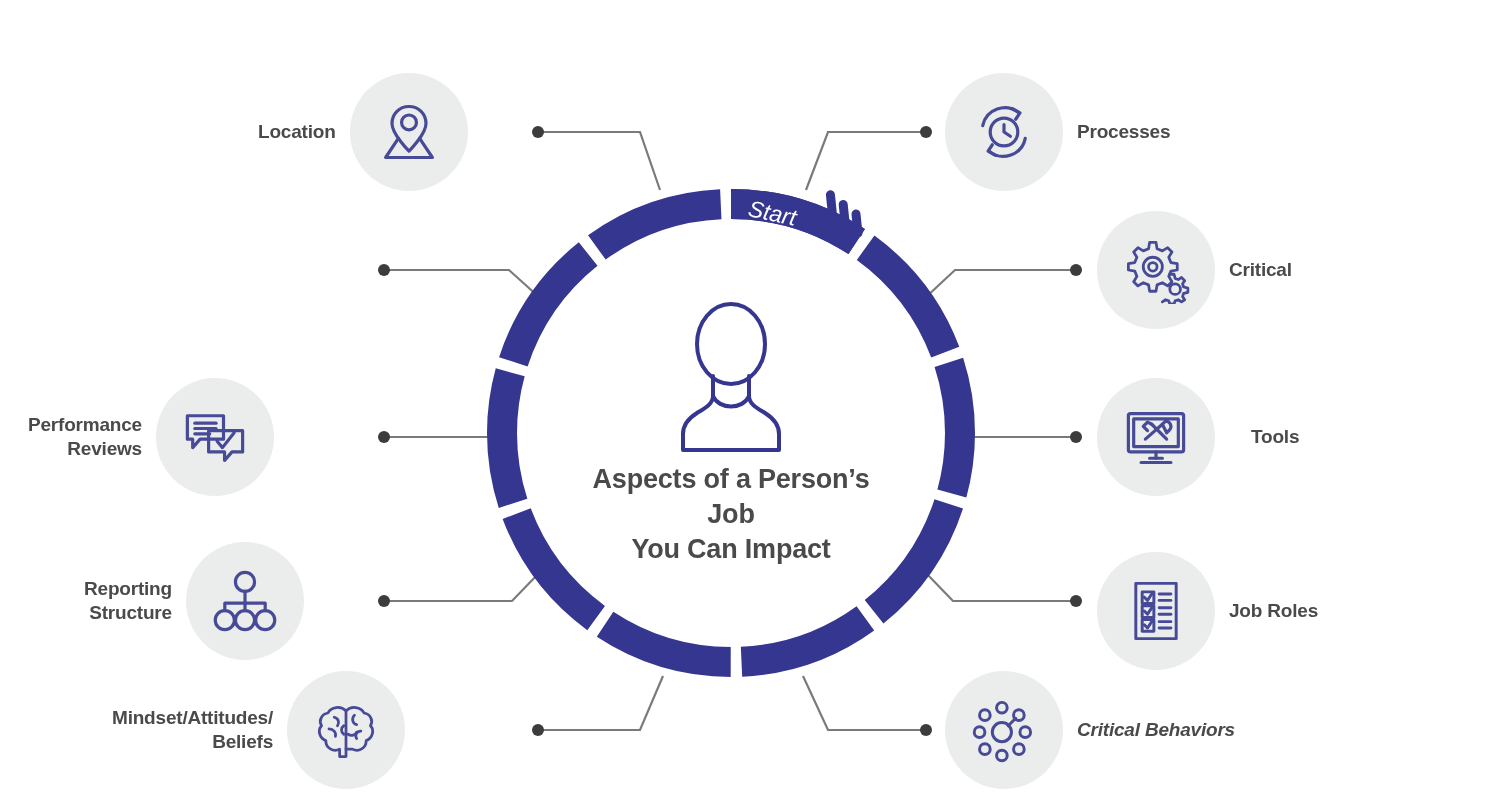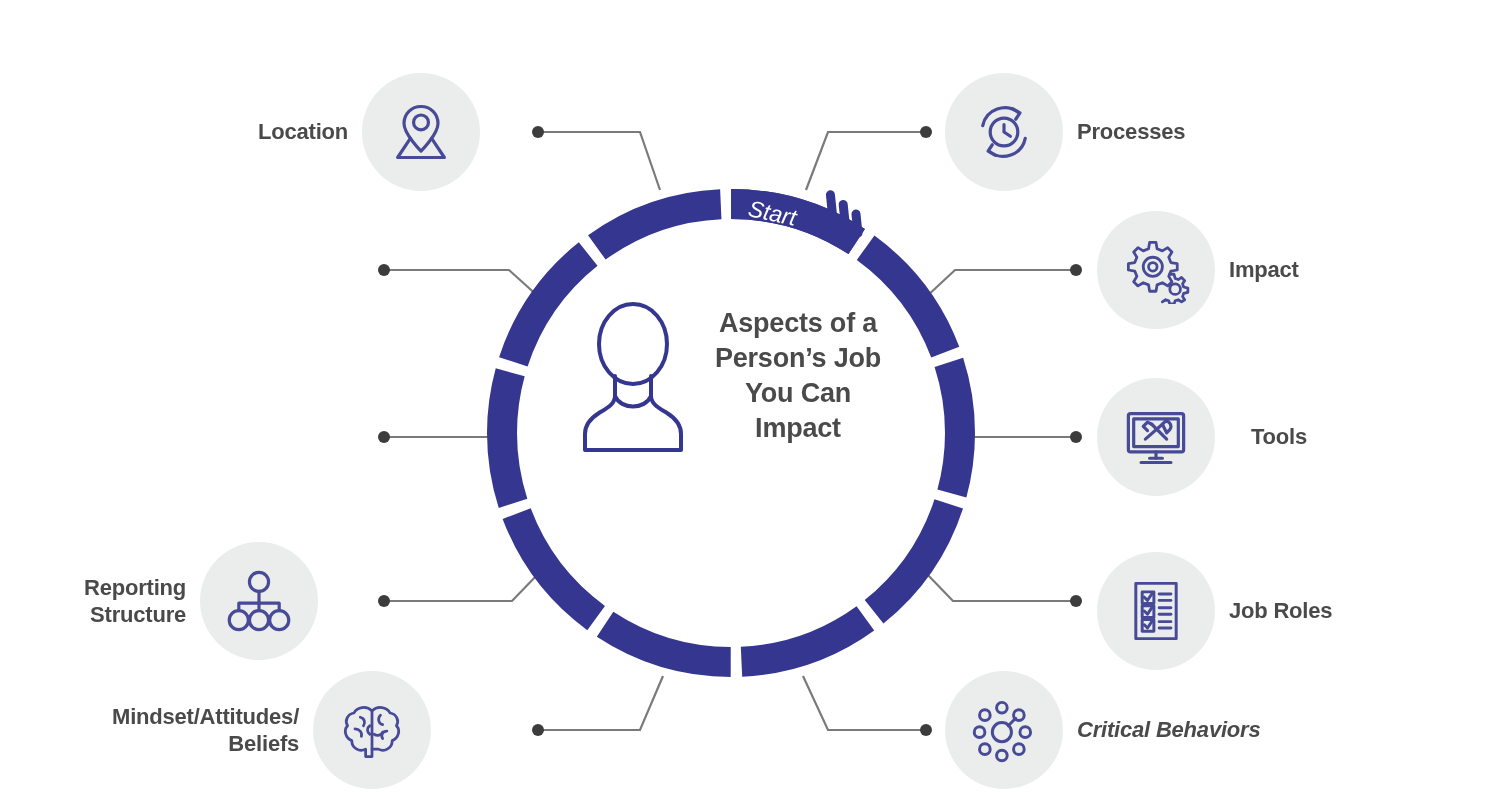--- a/index.html
+++ b/index.html
@@ -32,21 +32,21 @@
   .spoke {
     position: absolute;
     display: flex;
     align-items: center;
     gap: 14px;
   }
   .spoke.right { }
   .spoke.left  { flex-direction: row-reverse; }
 
   .spoke-label {
-    font-size: 22px;
+    font-size: 19px;
     font-weight: bold;
     color: #4a4a4a;
     line-height: 1.25;
     white-space: pre-line;
     letter-spacing: -0.2px;
   }
   .spoke.right .spoke-label { text-align: left; }
   .spoke.left  .spoke-label { text-align: right; }
 
   .icon-bubble {
@@ -65,21 +65,21 @@
     display: block;
   }
 
   
   #hub {
     position: absolute;
     left: 571px;
     top: 300px;
     width: 320px;
     display: flex;
-    flex-direction: row;
+    flex-direction: column;
     align-items: center;
     gap: 10px;
   }
   #hub-person svg {
     width: 124px;
     height: 152px;
     display: block;
   }
   #hub-title {
     font-size: 27px;
@@ -185,20 +185,34 @@
         <path d="M32 8 C23 8 16 15 16 24 C16 34 32 50 32 50
                  C32 50 48 34 48 24 C48 15 41 8 32 8 Z"></path>
         <circle cx="32" cy="23" r="7"></circle>
         <path d="M22 38 L10 56 L54 56 L42 38"></path>
       </svg>
     </div>
     <div class="spoke-label">Location</div>
   </div>
 
 
+  <div class="spoke left" style="left:28px; top:378px;">
+    <div class="icon-bubble">
+      <svg viewBox="0 0 64 64" fill="none" stroke="#474a96" stroke-width="3" stroke-linejoin="round" stroke-linecap="round">
+        <path d="M6 12 L40 12 L40 34 L18 34 L11 42 L11 34 L6 34 Z"></path>
+        <line x1="13" y1="19" x2="33" y2="19"></line>
+        <line x1="13" y1="24" x2="33" y2="24"></line>
+        <line x1="13" y1="29" x2="27" y2="29"></line>
+        <path d="M26 26 L58 26 L58 46 L48 46 L41 54 L41 46 L26 46 Z"></path>
+        <polyline points="34,36 39,42 50,28"></polyline>
+      </svg>
+    </div>
+    <div class="spoke-label">Performance
+Reviews</div>
+  </div>
 
   <div class="spoke left" style="left:84px; top:542px;justify-content:center;">
     <div class="icon-bubble">
       <svg viewBox="0 0 64 64" fill="none" stroke="#474a96" stroke-width="3" stroke-linejoin="round" stroke-linecap="round">
         <circle cx="32" cy="14" r="9"></circle>
         <line x1="32" y1="23" x2="32" y2="34"></line>
         <polyline points="13,41 13,34 51,34 51,41"></polyline>
         <circle cx="13" cy="50" r="9"></circle>
         <circle cx="32" cy="50" r="9"></circle>
         <circle cx="51" cy="50" r="9"></circle>
@@ -252,21 +266,21 @@
                  L11 43 L14 38 L12 33 L6 32 L6 26 L12 25 L14 20
                  L11 15 L15 11 L20 14 L25 12 Z"></path>
         <circle cx="29" cy="29" r="9"></circle>
         <circle cx="29" cy="29" r="4"></circle>
         <path d="M45 36 L49 36 L50 40 L53 41 L56 39 L59 42 L57 45
                  L58 48 L62 49 L62 53 L58 54 L57 57 L59 60 L56 62
                  L53 60 L50 61 L49 64 L45 64 L44 61 L41 60 L38 62"></path>
         <circle cx="50" cy="50" r="5"></circle>
       </svg>
     </div>
-    <div class="spoke-label">Impact</div>
+    <div class="spoke-label">Critical</div>
   </div>
 
   <div class="spoke right" style="left:1097px; top:378px;gap:36px;">
     <div class="icon-bubble">
       <svg viewBox="0 0 64 64" fill="none" stroke="#474a96" stroke-width="3" stroke-linejoin="round" stroke-linecap="round">
         <rect x="6" y="10" width="52" height="36" rx="2"></rect>
         <rect x="11" y="15" width="42" height="26"></rect>
         <line x1="26" y1="52" x2="38" y2="52"></line>
         <line x1="32" y1="46" x2="32" y2="52"></line>
         <line x1="18" y1="56" x2="46" y2="56"></line>

